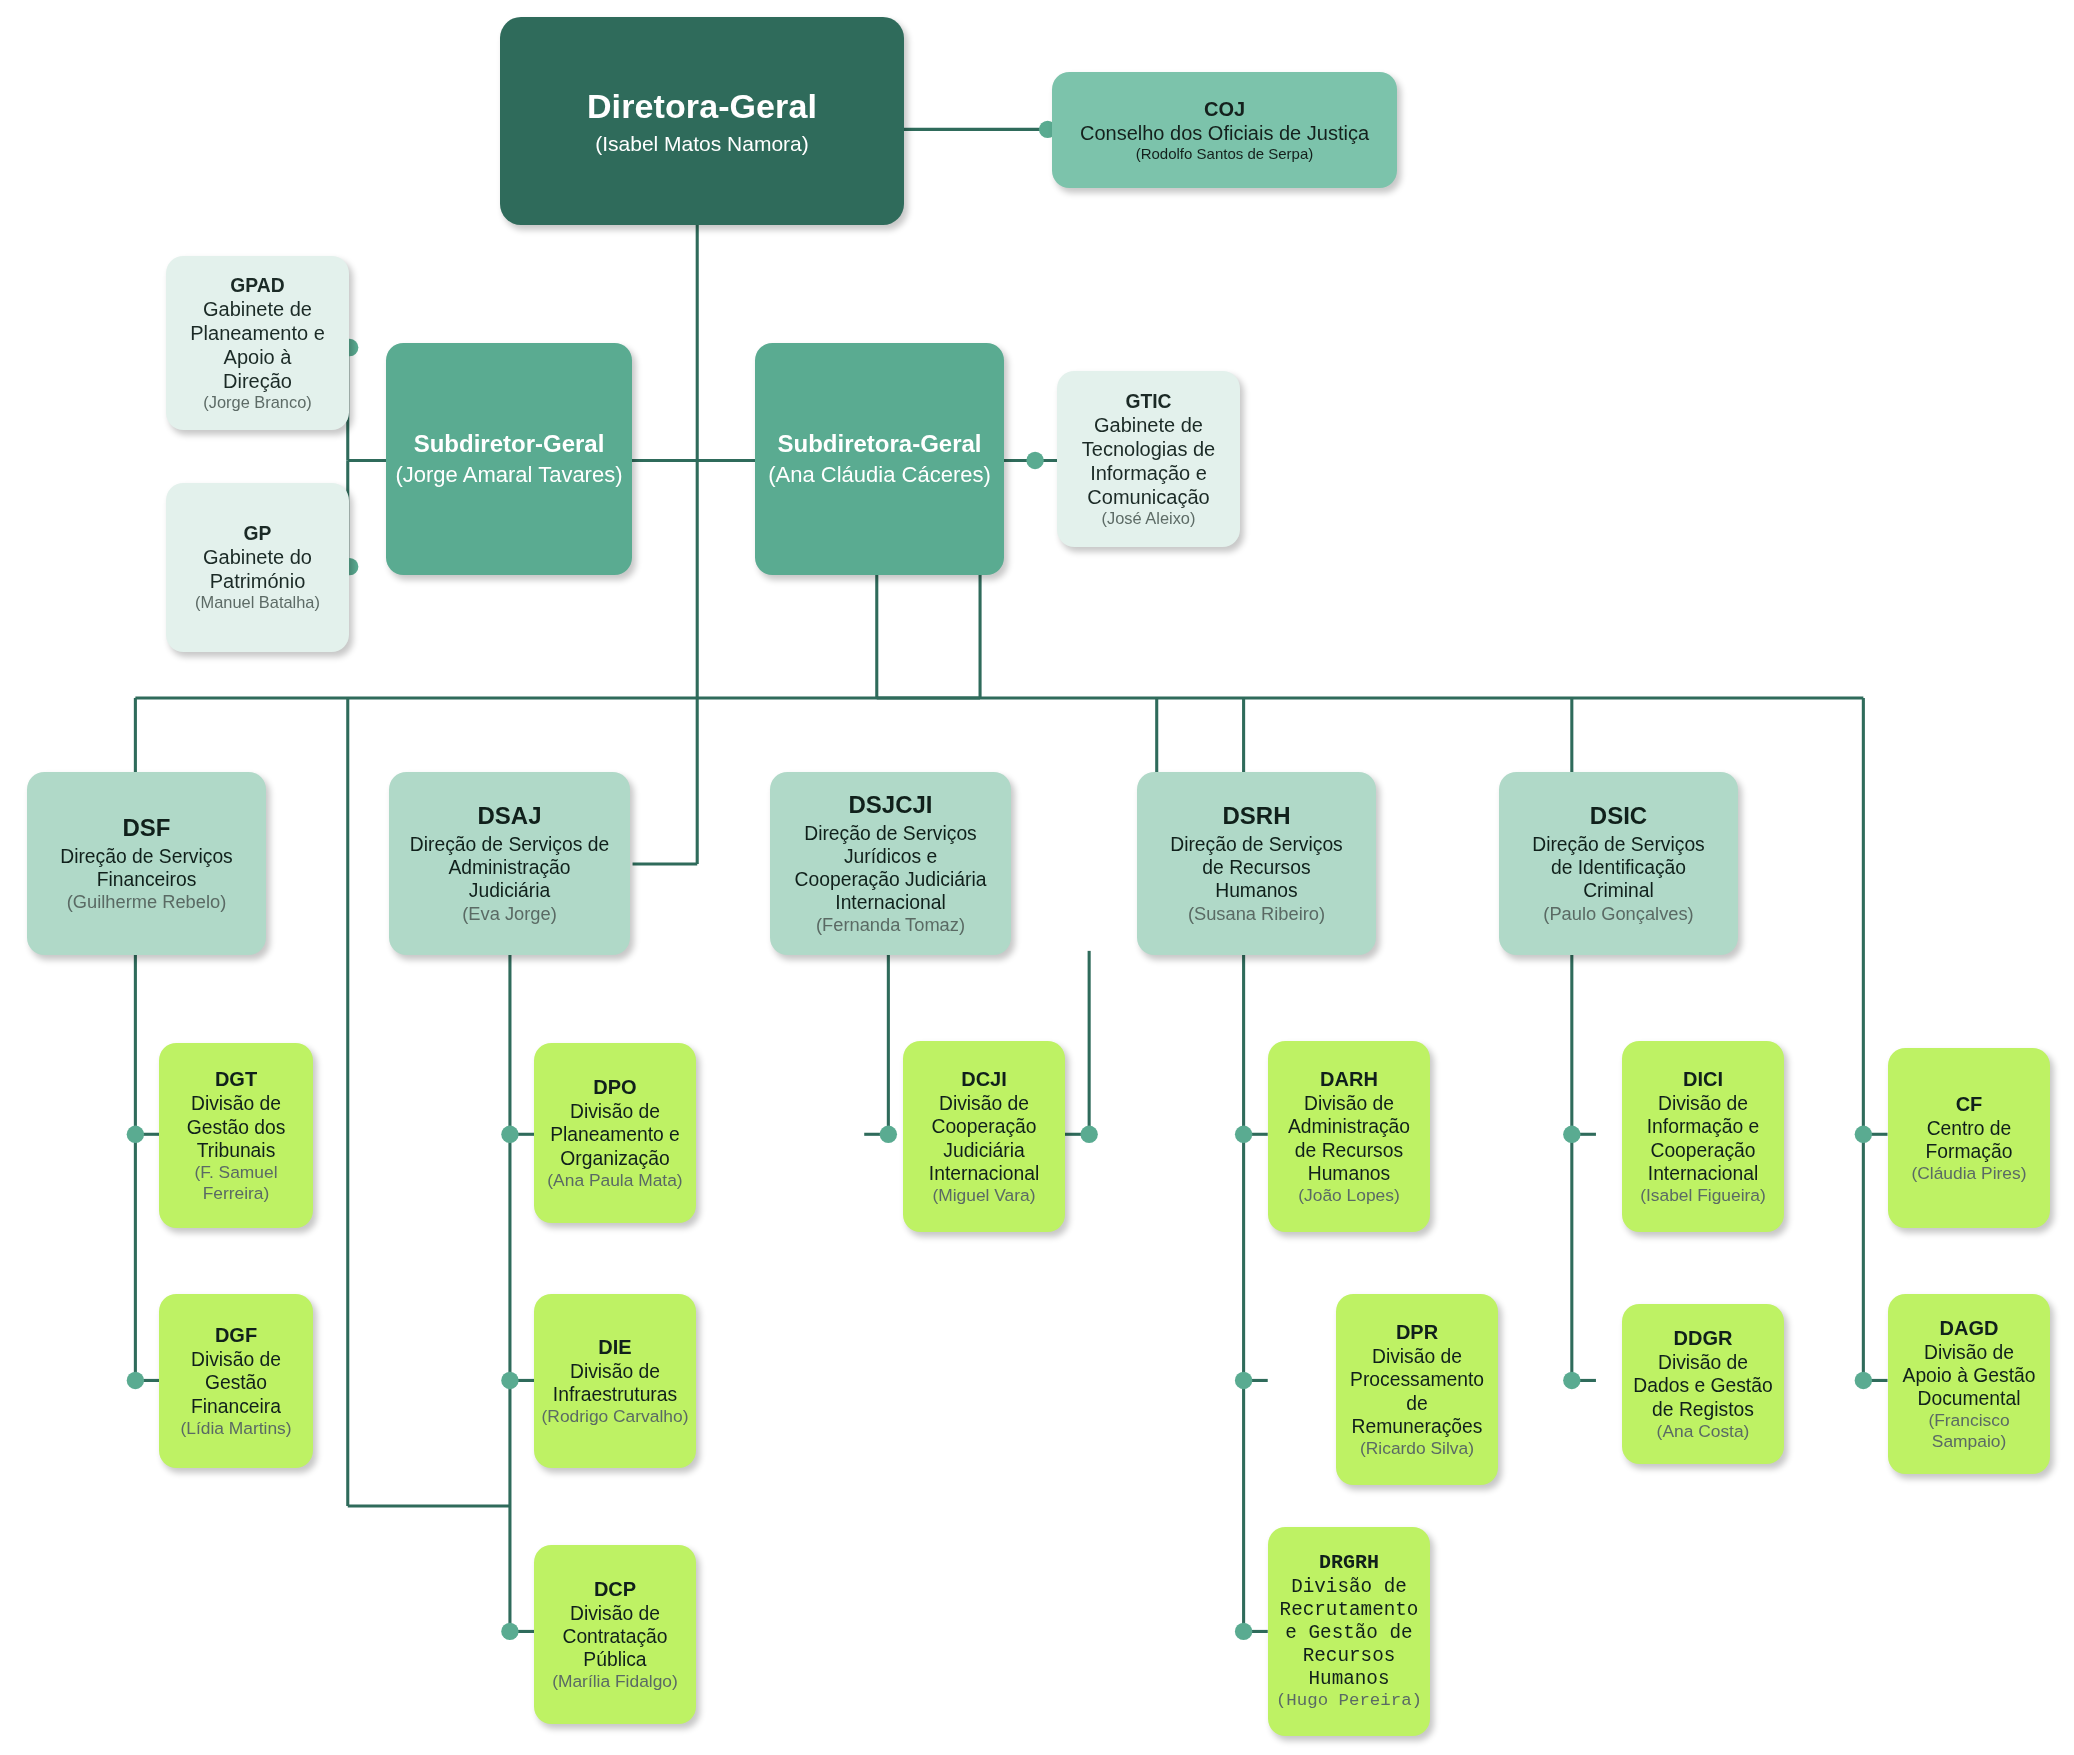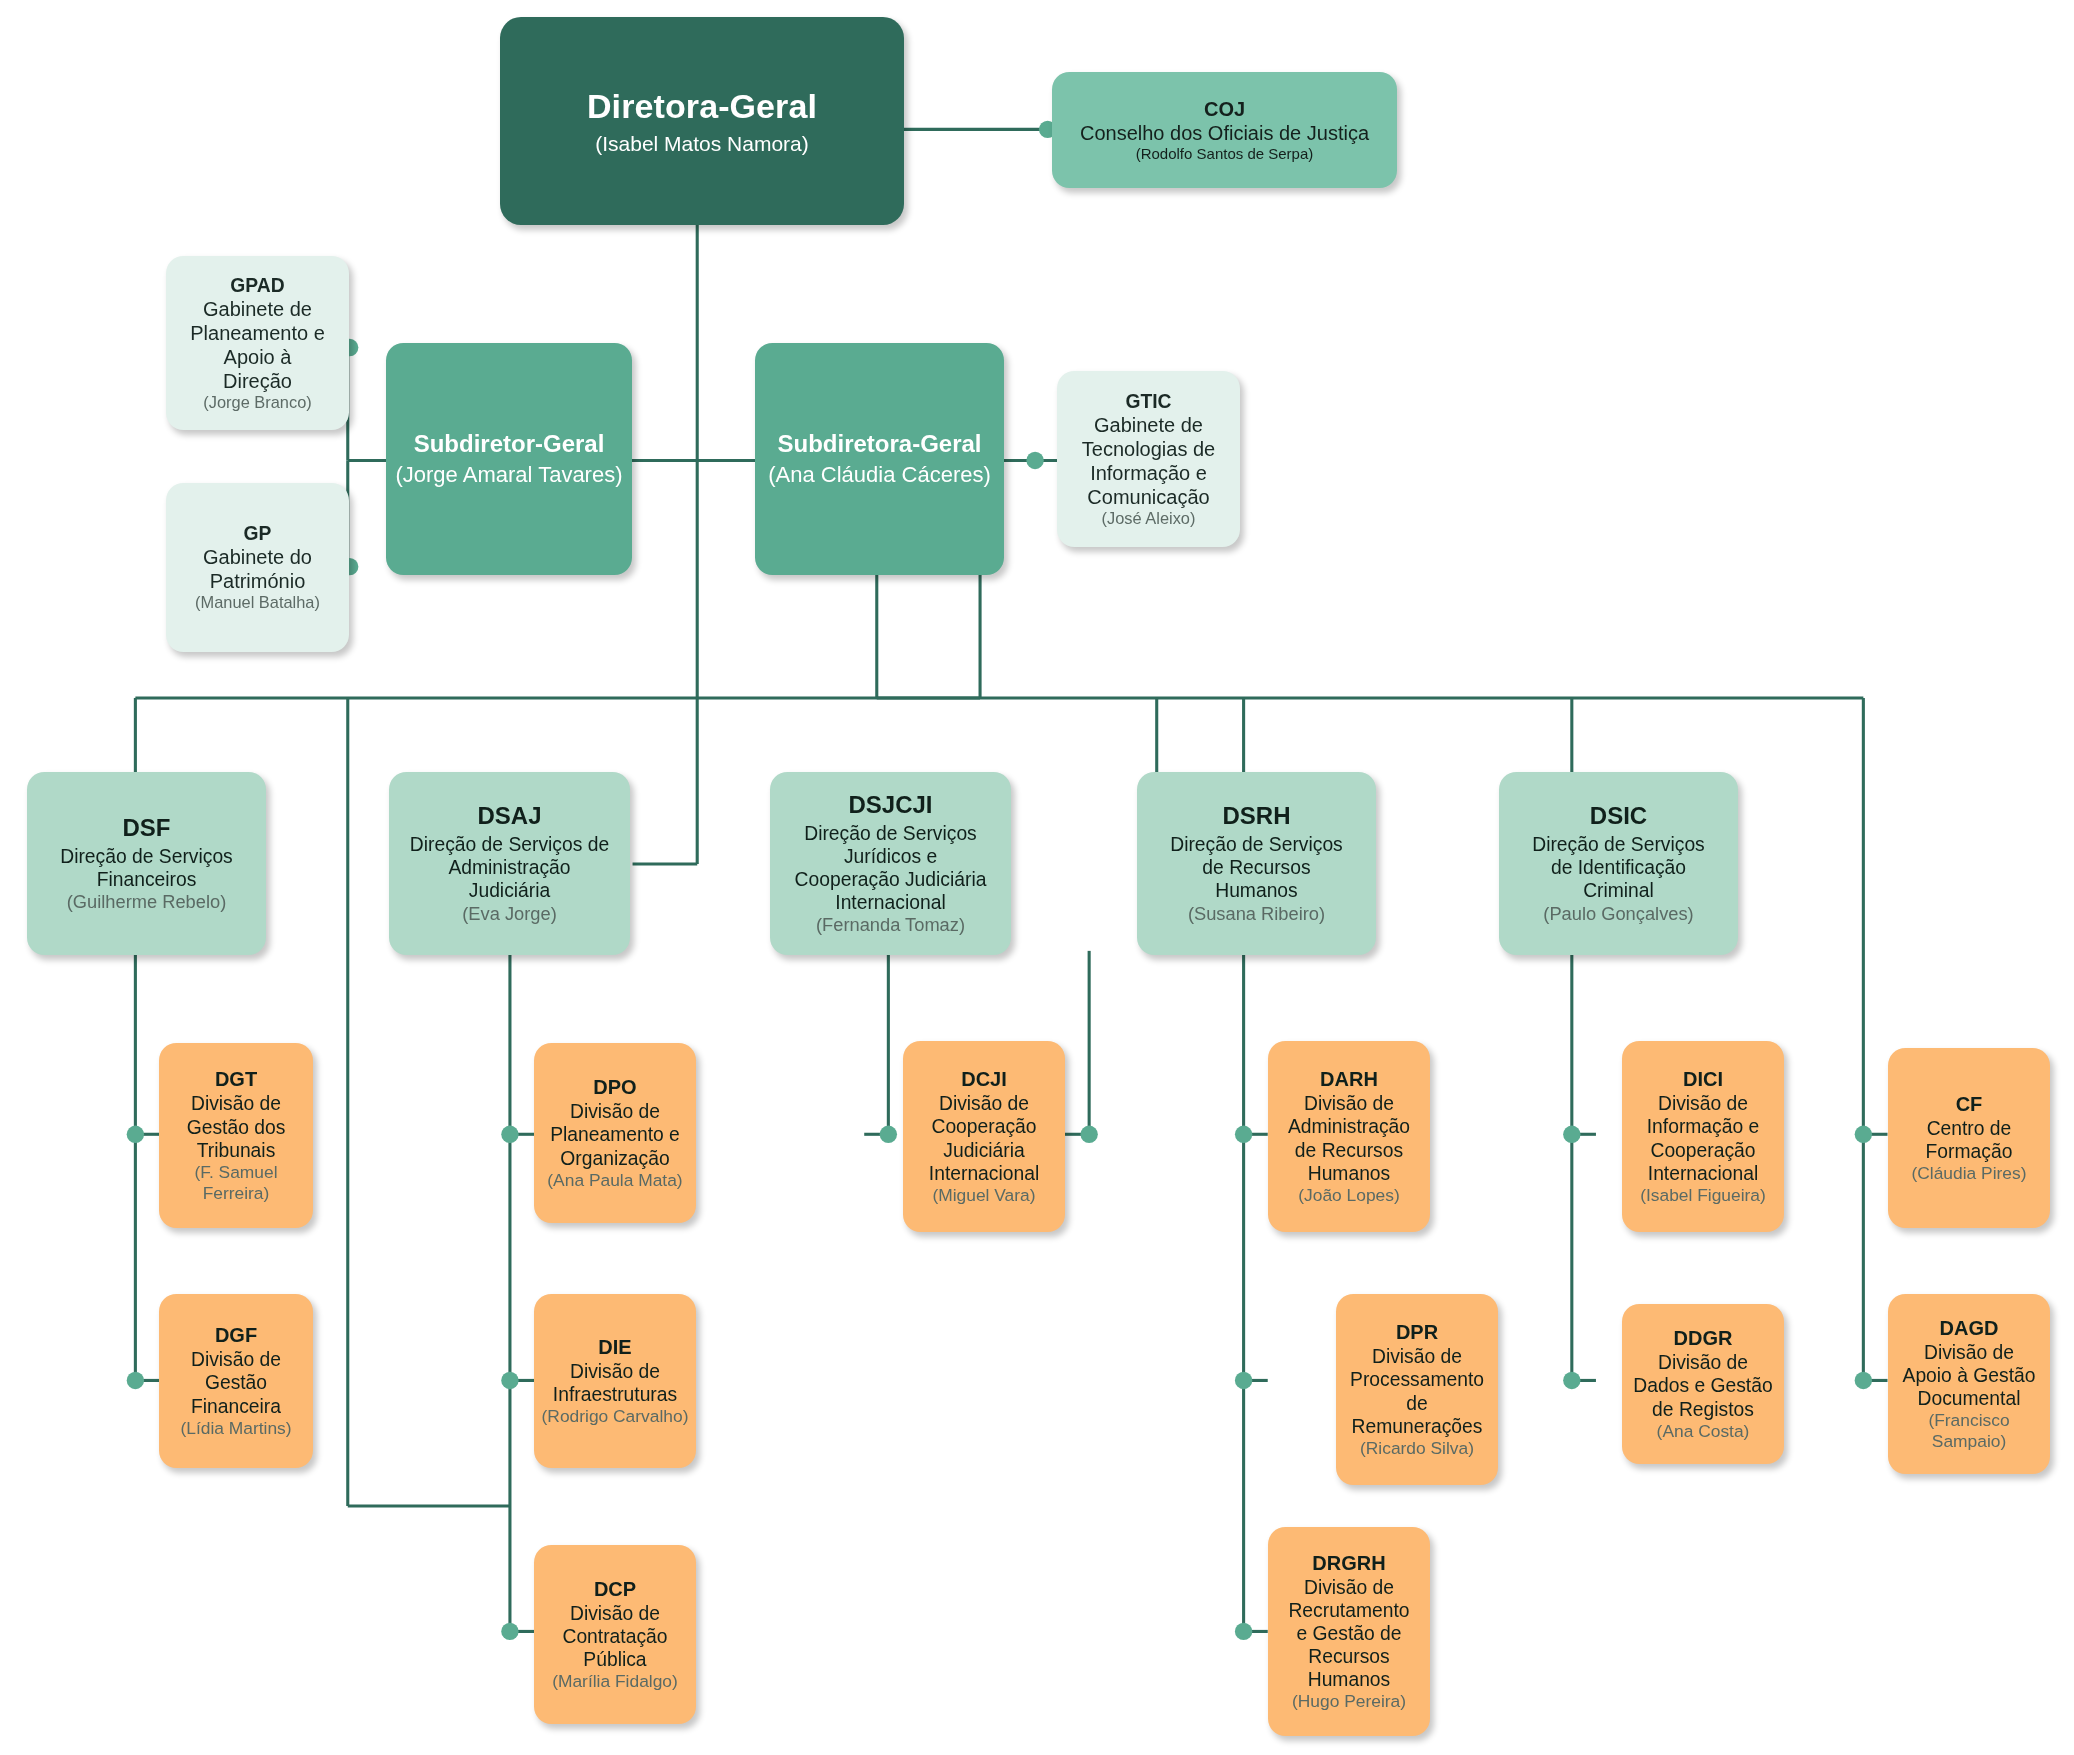--- a/index.html
+++ b/index.html
@@ -51,21 +51,21 @@
   .pale .desc { font-size:20px; }
   .pale .who  { font-size:16.4px; color:#5d6b66; }
 
   
   .lvl3 { background:#b0d9c8; color:#10201b; }
   .lvl3 .code { font-size:24px; margin-bottom:1.9px; }
   .lvl3 .desc { font-size:19.3px; }
   .lvl3 .who  { font-size:18.3px; color:#5a6a64; }
 
   
-  .lvl4 { background:#fdba74; color:#10201b; }
+  .lvl4 { background:#bef264; color:#10201b; }
   .lvl4 .code { font-size:20px; margin-bottom:1px; }
   .lvl4 .desc { font-size:19.3px; }
   .lvl4 .who  { font-size:17.4px; color:#5a6a64; }
 
   .desc-lines span { display:block; }
 </style>
 </head>
 <body>
 
 <div id="chart">
@@ -331,21 +331,21 @@
     <span class="code">DPR</span>
     <span class="desc desc-lines">
         <span>Divisão de</span>
         <span>Processamento</span>
         <span>de</span>
         <span>Remunerações</span>
       </span>
     <span class="who">(Ricardo Silva)</span>
   </div>
 
-  <div class="node lvl4" style="left:1268px; top:1527px; width:162px; height:209px;">
+  <div class="node lvl4" style="left:1268px; top:1527px; width:162px; height:209px;font-family:Liberation Mono, monospace;">
     <span class="code">DRGRH</span>
     <span class="desc desc-lines">
         <span>Divisão de</span>
         <span>Recrutamento</span>
         <span>e Gestão de</span>
         <span>Recursos</span>
         <span>Humanos</span>
       </span>
     <span class="who">(Hugo Pereira)</span>
   </div>

